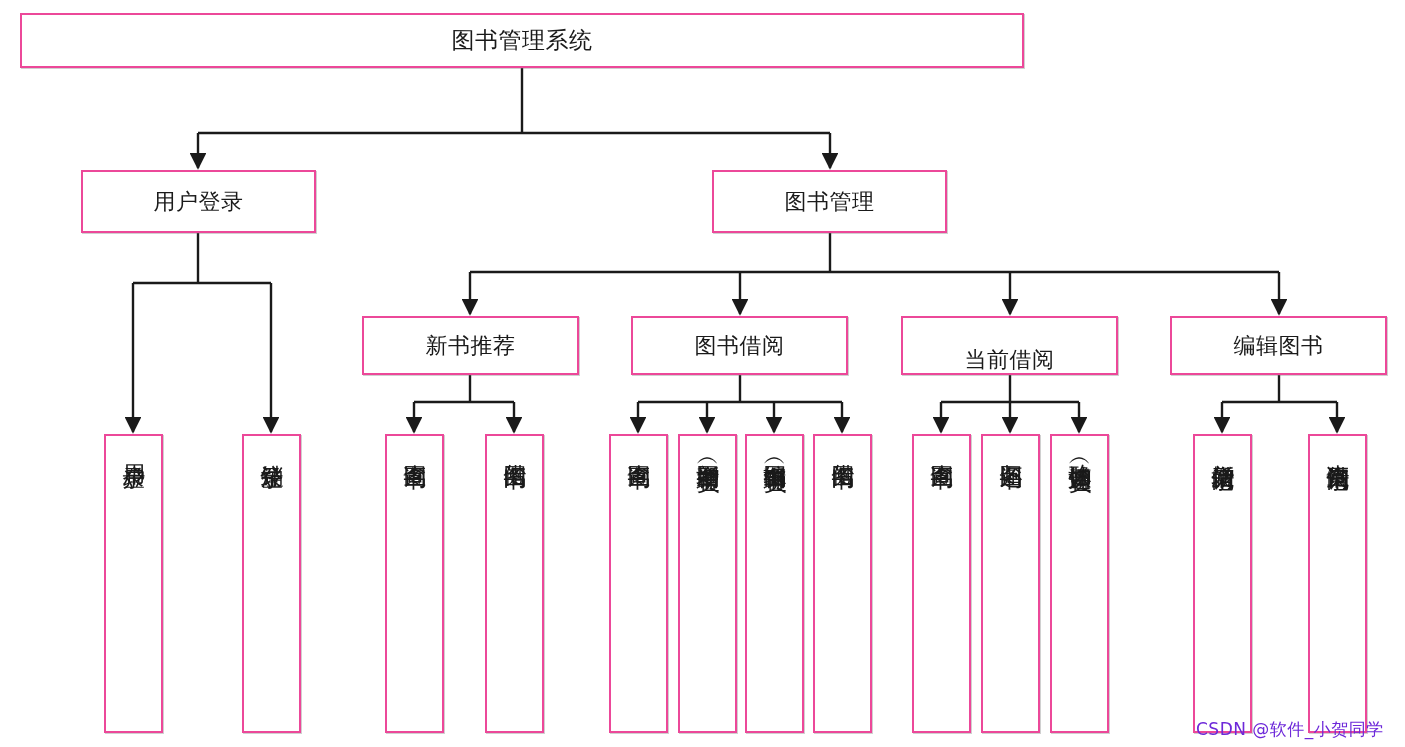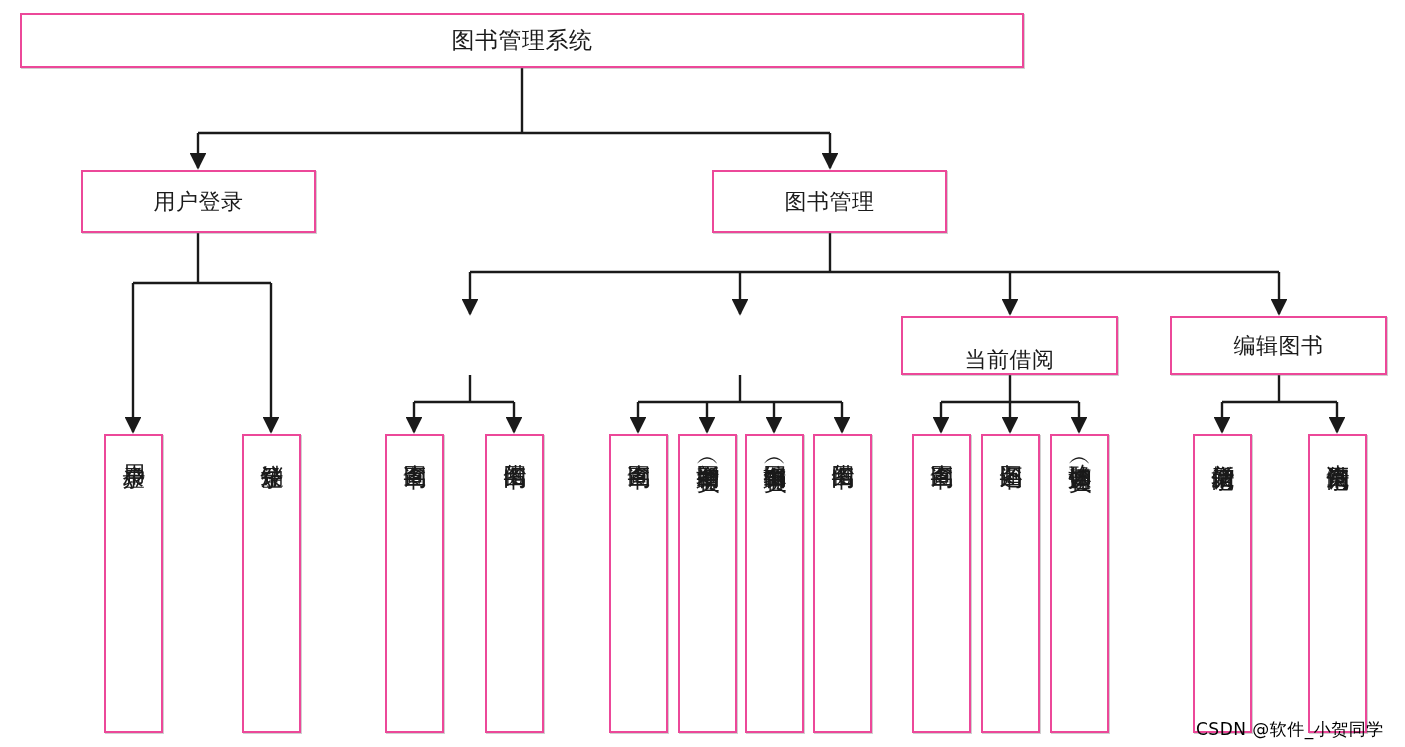--- a/index.html
+++ b/index.html
@@ -62,21 +62,21 @@
     writing-mode: vertical-rl;
     text-orientation: upright;
     font-size: 23px;
     line-height: 1.04;
     letter-spacing: 1px;
     white-space: nowrap;
   }
   .watermark {
     position: absolute;
     font-size: 17px;
-    color: #000000;
+    color: #6d28d9;
     white-space: nowrap;
     letter-spacing: 0.5px;
   }
 </style>
 </head>
 <body>
 
 <div id="diagram-root">
 
   <svg id="edge-layer" viewBox="0 0 1405 747" xmlns="http://www.w3.org/2000/svg">
@@ -134,20 +134,26 @@
     <span class="node-label">图书管理系统</span>
   </div>
 
   <div class="node horiz" style="left:81px; top:170px; width:235px; height:63px;">
     <span class="node-label">用户登录</span>
   </div>
   <div class="node horiz" style="left:712px; top:170px; width:235px; height:63px;">
     <span class="node-label">图书管理</span>
   </div>
 
+  <div class="node horiz" style="left:362px; top:316px; width:217px; height:59px;">
+    <span class="node-label">新书推荐</span>
+  </div>
+  <div class="node horiz" style="left:631px; top:316px; width:217px; height:59px;">
+    <span class="node-label">图书借阅</span>
+  </div>
   <div class="node horiz" style="left:901px; top:316px; width:217px; height:59px;align-items:flex-end;">
     <span class="node-label">当前借阅</span>
   </div>
   <div class="node horiz" style="left:1170px; top:316px; width:217px; height:59px;">
     <span class="node-label">编辑图书</span>
   </div>
 
   <div class="node vert" style="left:104px; top:434px; width:59px; height:299px;">
     <span class="node-label">用户登录</span>
   </div>

